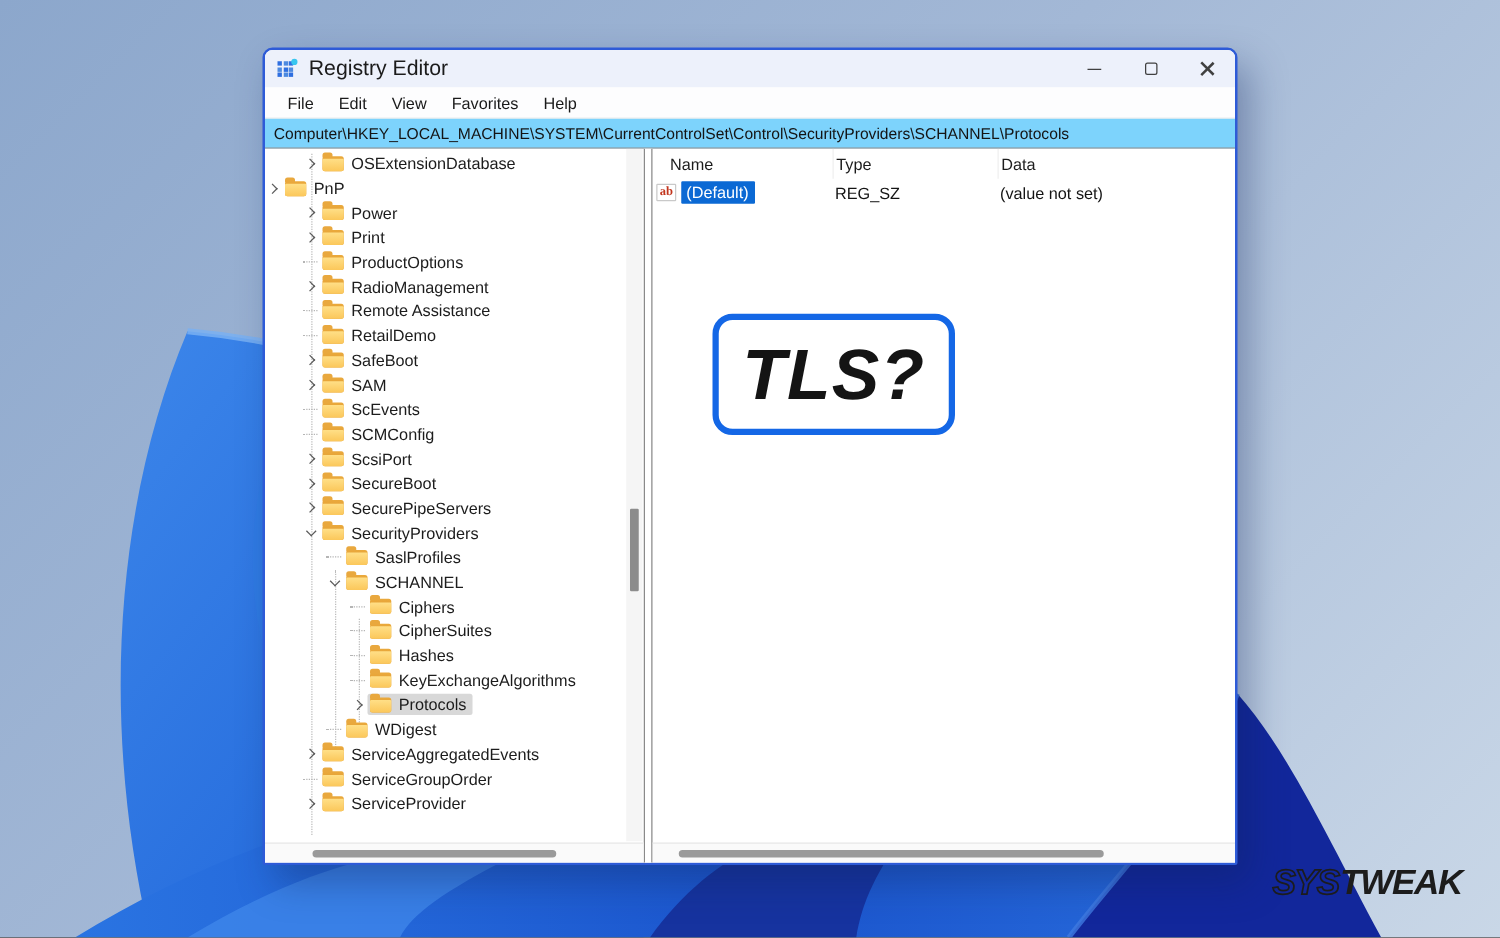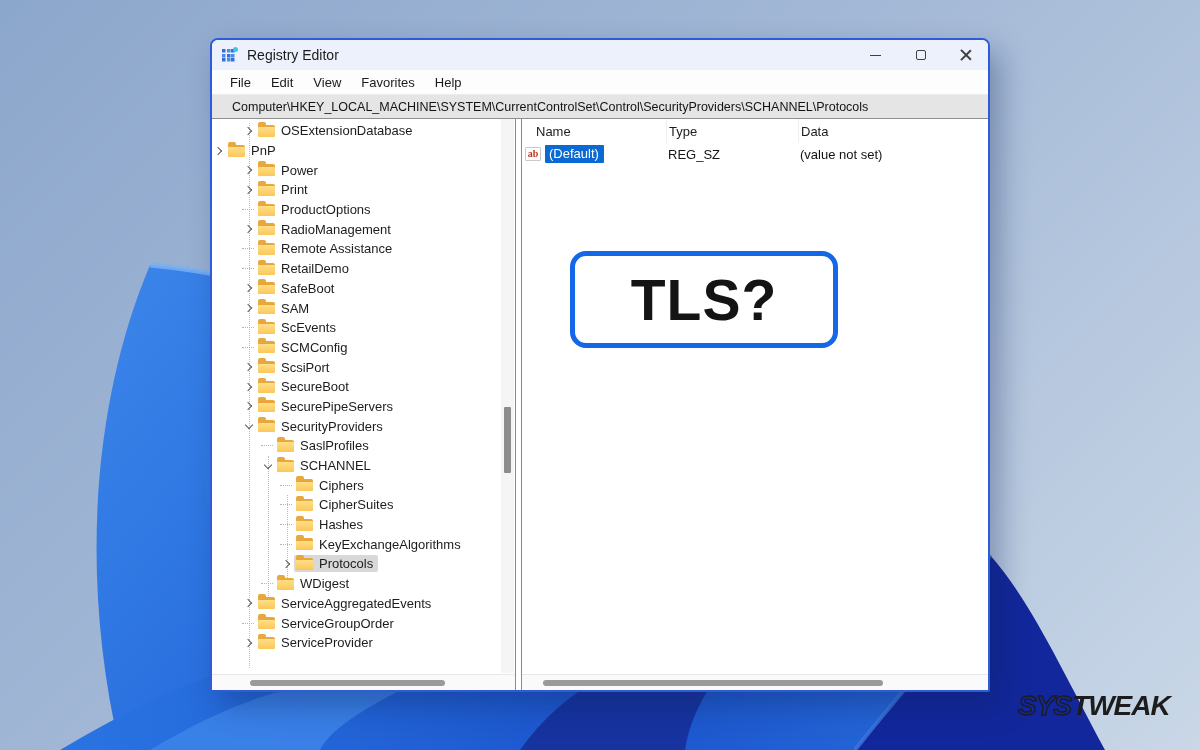--- a/index.html
+++ b/index.html
@@ -28,35 +28,35 @@
       linear-gradient(#2f6fe0,#2f6fe0) 0 0/3.5px 3.5px no-repeat,
       linear-gradient(#4d8ae0,#4d8ae0) 4.7px 0/3.5px 3.5px no-repeat,
       linear-gradient(#2f6fe0,#2f6fe0) 9.4px 0/3.5px 3.5px no-repeat,
       linear-gradient(#4d8ae0,#4d8ae0) 0 4.7px/3.5px 3.5px no-repeat,
       linear-gradient(#2f6fe0,#2f6fe0) 4.7px 4.7px/3.5px 3.5px no-repeat,
       linear-gradient(#4d8ae0,#4d8ae0) 9.4px 4.7px/3.5px 3.5px no-repeat,
       linear-gradient(#2f6fe0,#2f6fe0) 0 9.4px/3.5px 3.5px no-repeat,
       linear-gradient(#4d8ae0,#4d8ae0) 4.7px 9.4px/3.5px 3.5px no-repeat,
       linear-gradient(#2f6fe0,#2f6fe0) 9.4px 9.4px/3.5px 3.5px no-repeat;}
   .reg-icon .dot{position:absolute;right:0;top:0;width:5px;height:5px;border-radius:50%;background:#38c6ef;}
-  .title-text{font-size:14px;color:#1b1b1b;margin-left:9px;}
+  .title-text{font-size:17px;color:#1b1b1b;margin-left:9px;}
   .controls{margin-left:auto;display:flex;height:100%;}
   .ctl{width:45px;height:100%;display:flex;align-items:center;justify-content:center;cursor:default;}
   .ic-min{width:11px;height:0;border-top:1.4px solid #404040;}
   .ic-max{width:10px;height:10px;border:1.4px solid #404040;border-radius:2px;}
   .ic-close{position:relative;width:12px;height:12px;}
   .ic-close::before,.ic-close::after{content:"";position:absolute;left:5px;top:-1px;width:1.6px;height:14px;background:#404040;}
   .ic-close::before{transform:rotate(45deg);}
   .ic-close::after{transform:rotate(-45deg);}
 
   .menubar{height:25px;background:#fdfdfe;border-bottom:1px solid #ececec;
     display:flex;align-items:center;padding-left:8px;font-size:13px;color:#1a1a1a;flex:0 0 auto;}
   .menubar span{padding:0 10px;}
-  .addressbar{height:24px;background:#e5e5e5;border-bottom:1px solid #8f8f8f;
-    display:flex;align-items:center;padding-left:20px;font-size:12.5px;color:#141414;flex:0 0 auto;
+  .addressbar{height:24px;background:#7dd3fc;border-bottom:1px solid #8f8f8f;
+    display:flex;align-items:center;padding-left:7px;font-size:12.5px;color:#141414;flex:0 0 auto;
     white-space:nowrap;overflow:hidden;}
 
   .bodyrow{flex:1 1 auto;display:flex;min-height:0;background:#fff;}
 
   
   .treepane{width:303px;position:relative;overflow:hidden;flex:0 0 auto;}
   .tree-rows{position:absolute;left:0;top:2px;right:15px;bottom:17px;overflow:hidden;}
   .trow{height:19.7px;display:flex;align-items:center;font-size:13px;color:#1c1c1c;white-space:nowrap;}
   .stub{width:14px;height:14px;display:flex;align-items:center;justify-content:center;flex:0 0 auto;}
   .stub.dash{height:0;width:12px;margin:0 2px 0 0;border-top:1px dotted #b5b5b5;}
@@ -98,24 +98,24 @@
   .cell.name{width:144px;padding-left:3px;}
   .cell.type{width:132px;padding-left:2px;}
   .cell.data{flex:1;padding-left:2px;}
   .ab-icon{width:16px;height:14px;margin-right:4px;flex:0 0 auto;position:relative;
     background:#fff;border:1px solid #c9c9c9;border-radius:1px;
     color:#c2351d;font-size:10px;font-weight:bold;line-height:12px;text-align:center;
     font-family:"Liberation Serif", serif;}
   .name-chip{background:#0b69d4;color:#fff;padding:1px 5px 2px 4px;border-radius:1px;}
 
   
-  .tls-box{position:absolute;left:570px;top:251px;width:268px;height:97px;
+  .tls-box{position:absolute;left:570px;top:251px;width:194px;height:97px;
     background:#fff;border:5px solid #1467e6;border-radius:16px;
     display:flex;align-items:center;justify-content:center;
-    box-shadow:0 0 0 1px rgba(255,255,255,.6);}
+    box-shadow:0 0 0 1px rgba(255,255,255,.6);font-style:italic;}
   .tls-box span{font-size:57px;font-weight:bold;color:#141414;letter-spacing:1px;}
 
   
   .logo{position:absolute;left:1018px;top:690px;display:flex;align-items:baseline;
     font-style:italic;font-weight:bold;font-size:28px;letter-spacing:-1px;color:#1c1c1c;}
   .logo .sys{color:transparent;-webkit-text-stroke:1.4px #1c1c1c;margin-right:1px;}
 </style>
 </head>
 <body>
 

